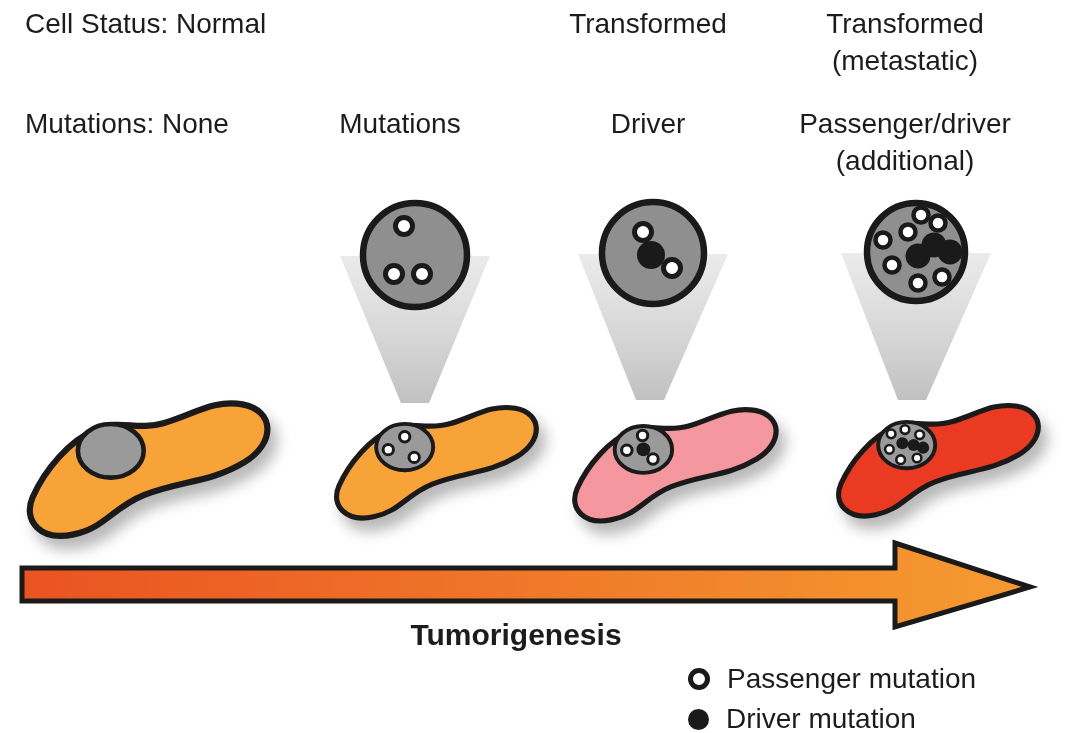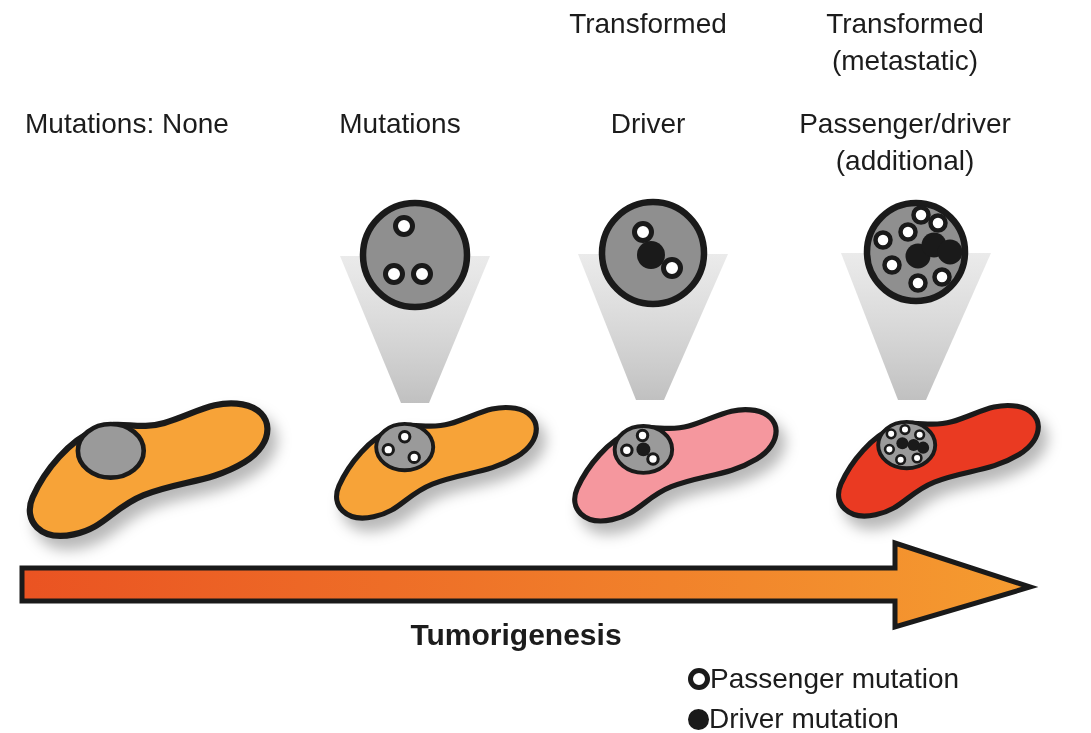--- a/index.html
+++ b/index.html
@@ -5,30 +5,31 @@
   html,body{margin:0;padding:0;background:#fff;}
   #canvas{
     position:relative;width:1091px;height:733px;background:#ffffff;
     font-family:"Liberation Sans", sans-serif;color:#1c1c1c;overflow:hidden;
   }
   .lbl{position:absolute;font-size:28px;line-height:37px;white-space:nowrap;}
   .ctr{text-align:center;white-space:normal;}
   svg{position:absolute;overflow:visible;}
   .cellshadow{filter:drop-shadow(7px 11px 7px rgba(0,0,0,0.28));}
   .arrow-label{position:absolute;font-size:30px;font-weight:bold;text-align:center;}
-  .legend-row{position:absolute;display:flex;align-items:center;}
+  .legend-row{position:absolute;display:flex;align-items:center;gap:17px;}
   .legend-open{width:12px;height:12px;border:5px solid #1a1a1a;border-radius:50%;background:#fff;}
   .legend-filled{width:21px;height:21px;border-radius:50%;background:#1a1a1a;}
   .legend-text{font-size:28px;color:#1c1c1c;white-space:nowrap;}
 </style>
 </head>
 <body>
 
 <div id="canvas">
 
+  <div class="lbl" style="left:25px;top:5px;">Cell Status: Normal</div>
   <div class="lbl ctr" style="left:560px;top:5px;width:176px;">Transformed</div>
   <div class="lbl ctr" style="left:795px;top:5px;width:220px;">
     <div>Transformed</div>
     <div>(metastatic)</div>
   </div>
 
   <div class="lbl" style="left:25px;top:105px;">Mutations: None</div>
   <div class="lbl ctr" style="left:320px;top:105px;width:160px;">Mutations</div>
   <div class="lbl ctr" style="left:785px;top:105px;width:240px;">
     <div>Passenger/driver</div>

